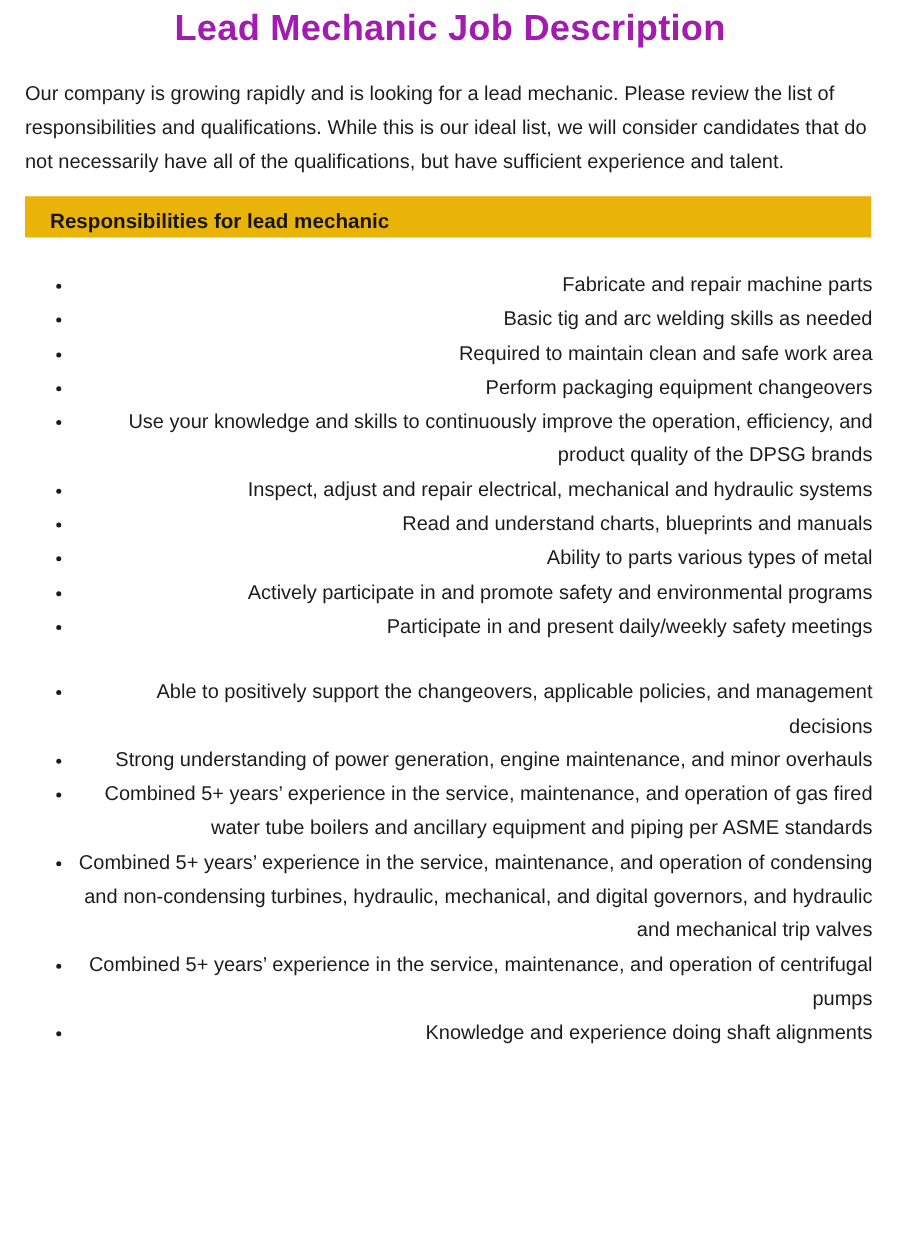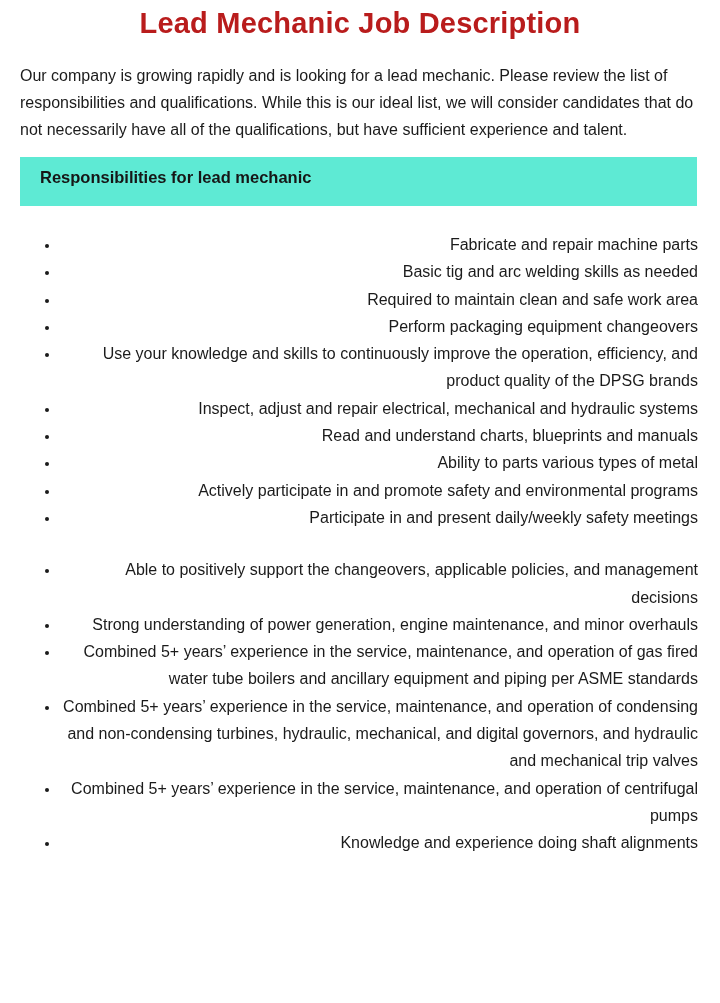--- a/index.html
+++ b/index.html
@@ -21,33 +21,33 @@
     height: 1003px;
     background: #ffffff;
   }
   .doc-title {
     margin: 5px 20px 0 20px;
     font-size: 29px;
     line-height: 36px;
     font-weight: 700;
     text-align: center;
     letter-spacing: 0.2px;
-    color: #b91c1c;
+    color: #a21caf;
   }
   .doc-intro {
     margin: 21px 22px 0 20px;
     font-size: 16px;
     line-height: 27px;
     font-weight: 400;
     color: #1b1b1b;
   }
   .section-heading {
     margin: 14px 23px 0 20px;
-    background: #5eead4;
-    padding: 10px 18px 18px 20px;
+    background: #eab308;
+    padding: 10px 18px 2px 20px;
     font-size: 16.5px;
     line-height: 21px;
     font-weight: 700;
     color: #161616;
   }
   .section-heading.second {
     margin-top: 17px;
   }
   ul.bullet-list {
     margin: 25px 22px 0 0;

